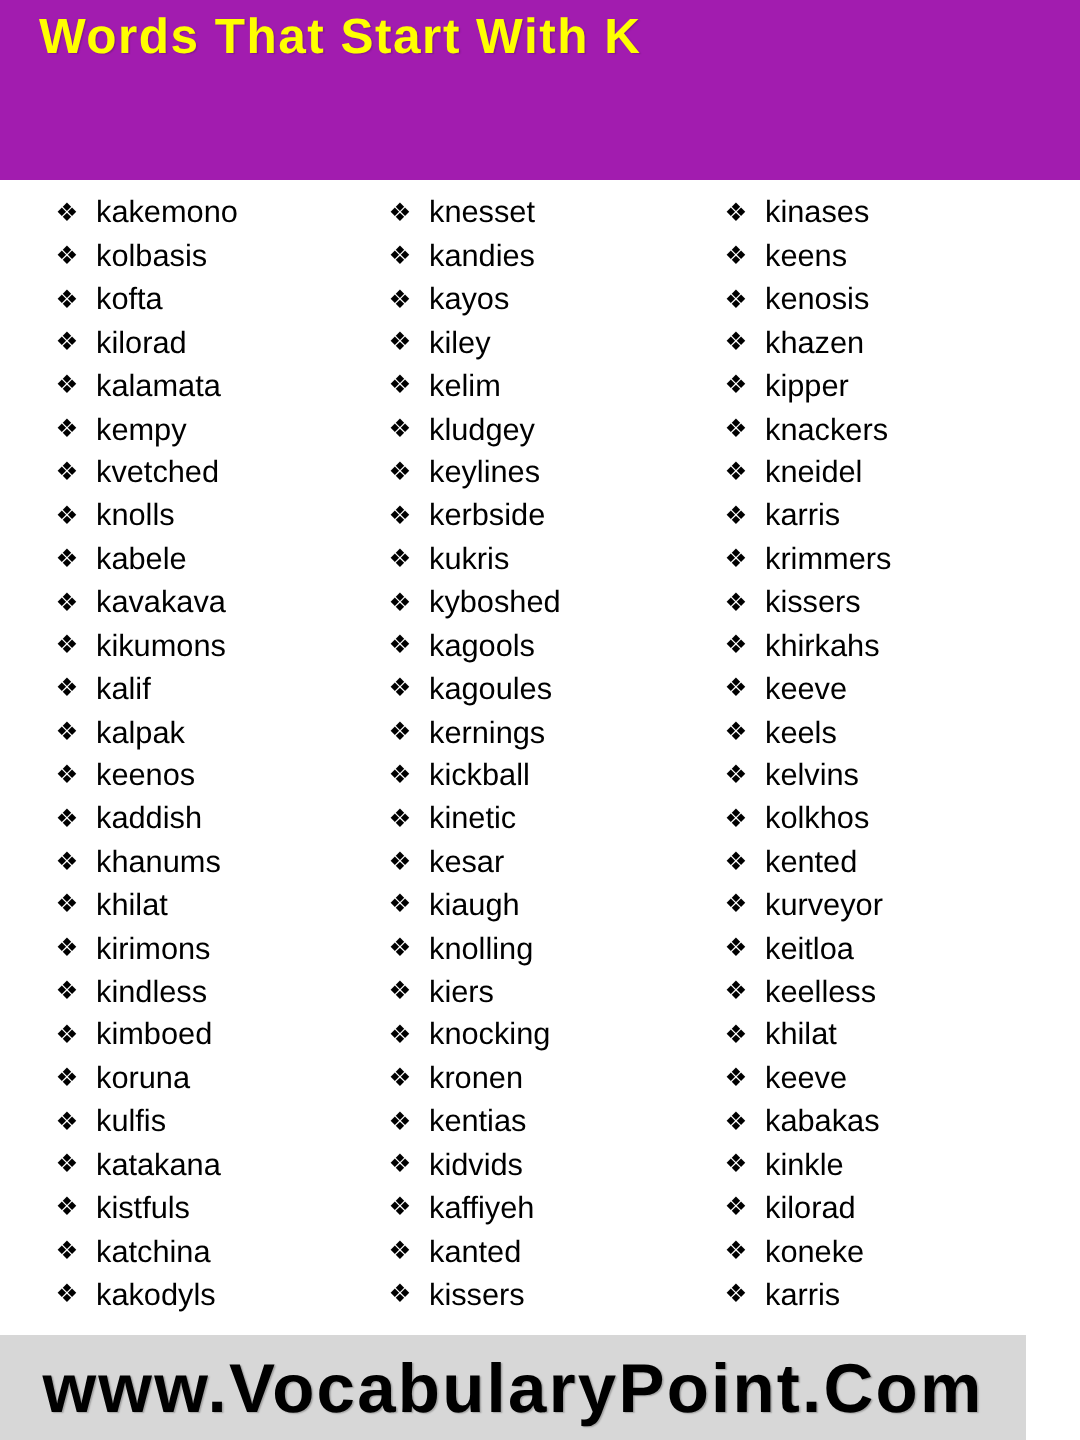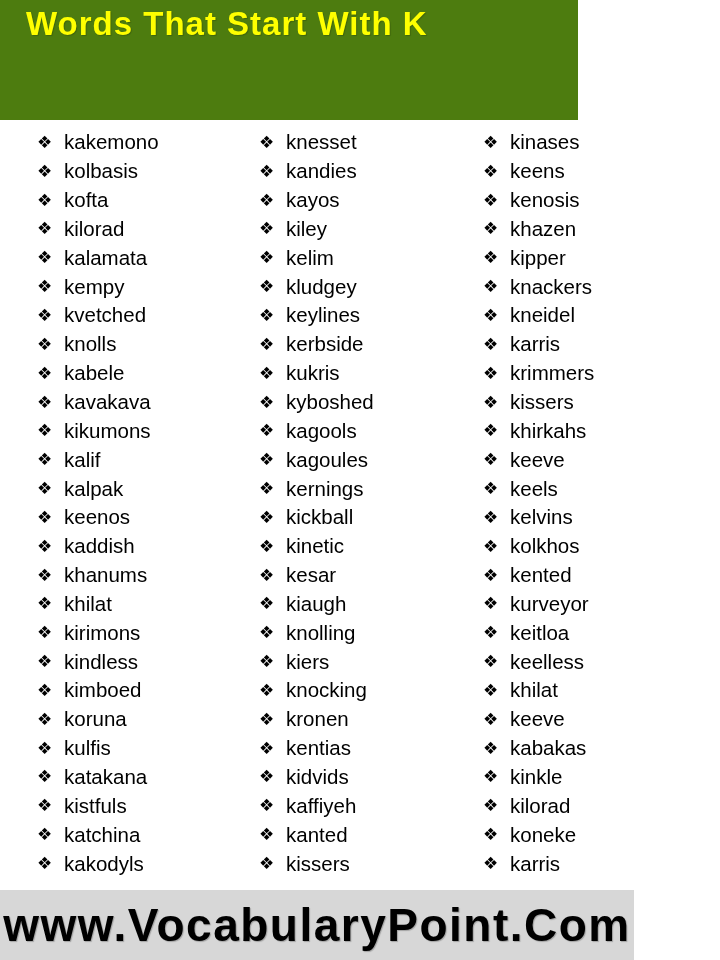--- a/index.html
+++ b/index.html
@@ -12,23 +12,23 @@
     position: relative;
     background: #ffffff;
     overflow: hidden;
     font-family: "Liberation Sans", sans-serif;
     color: #000000;
   }
   
   .header {
     position: absolute;
     top: 0; left: 0;
-    width: 578px;
+    width: 720px;
     height: 120px;
-    background: #4d7c0f;
+    background: #a21caf;
   }
   .subtitle {
     padding: 6px 0 0 26px;
     font-size: 33px;
     font-weight: bold;
     line-height: 1.1;
     letter-spacing: 1px;
     color: #ffff00;
     text-shadow: 1px 1px 1px rgba(0,0,0,0.18);
     white-space: nowrap;
@@ -72,21 +72,21 @@
   }
   .word {
     font-size: 20.5px;
     color: #000000;
   }
   
   .footer {
     position: absolute;
     left: 0;
     bottom: 0;
-    width: 634px;
+    width: 684px;
     height: 70px;
     background: #d7d7d7;
     display: flex;
     align-items: center;
     justify-content: center;
   }
   .site {
     font-size: 46px;
     font-weight: bold;
     letter-spacing: 1.5px;

